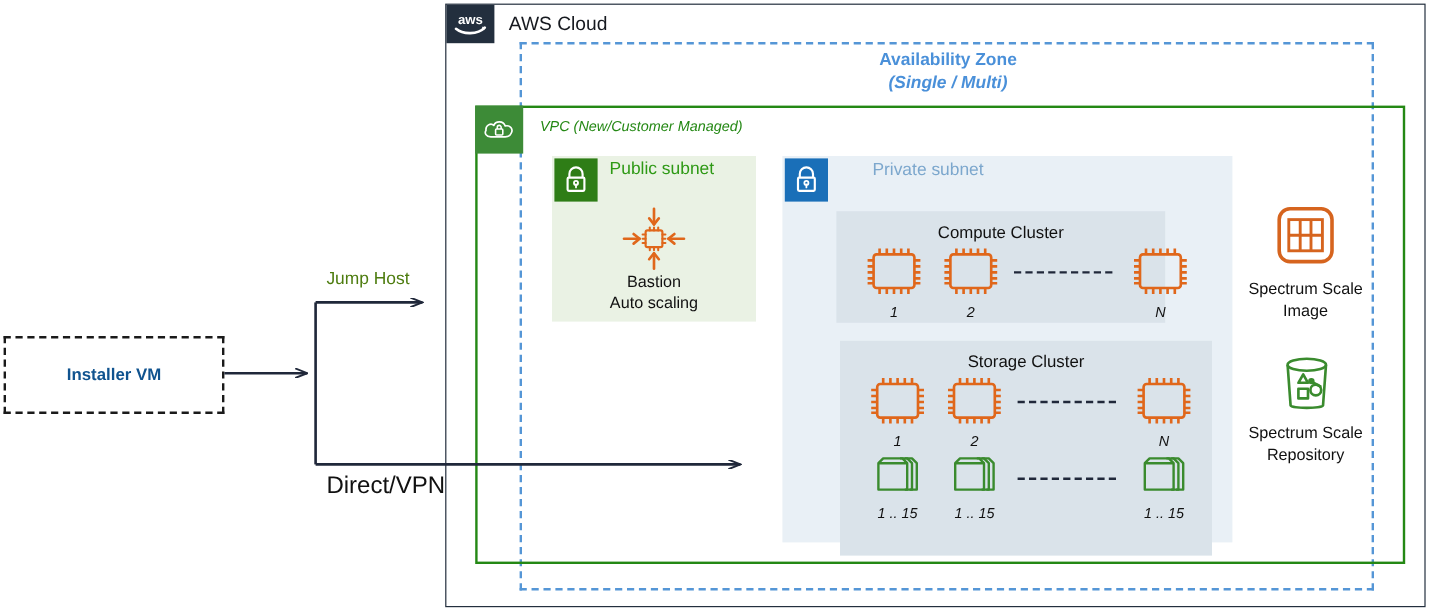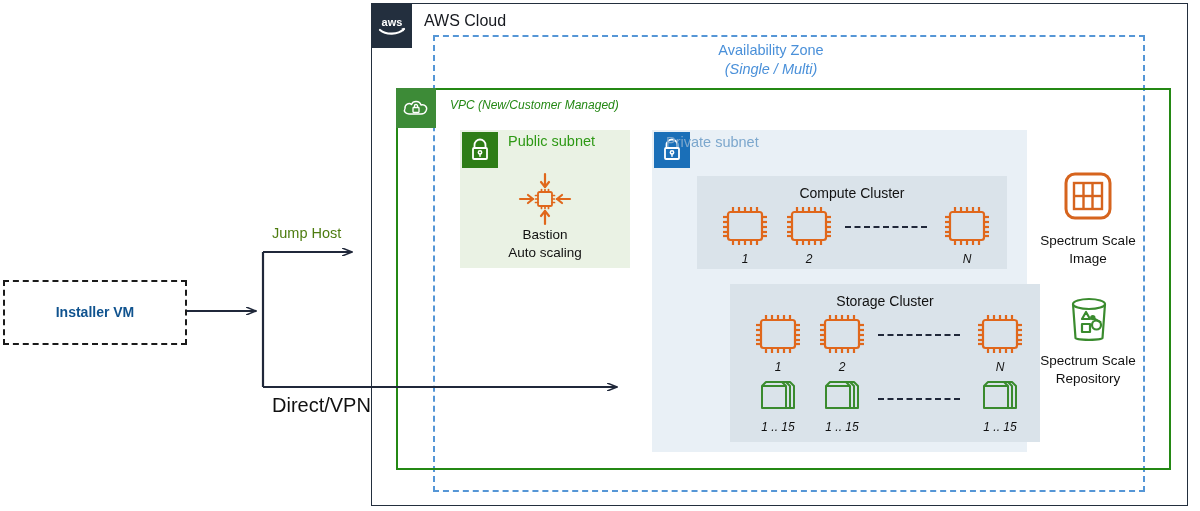--- a/index.html
+++ b/index.html
@@ -43,21 +43,21 @@
   
   #aws-cloud-frame {
     left: 371px; top: 3px;
     width: 817px; height: 503px;
     border: 1.5px solid #232f3e;
     background: #ffffff;
     box-sizing: border-box;
   }
   #aws-logo-box {
     left: 372px; top: 4px;
-    width: 40px; height: 44px;
+    width: 40px; height: 32px;
     background: #232f3e;
     display: flex;
     align-items: center;
     justify-content: center;
   }
   #aws-logo-box svg { display: block; }
   #aws-cloud-label {
     left: 424px; top: 12px;
     font-size: 16px;
     color: #16191f;
@@ -66,25 +66,25 @@
 
   
   #az-box {
     left: 433px; top: 35px;
     width: 712px; height: 457px;
     border: 2px dashed #5596d6;
     box-sizing: border-box;
     background: transparent;
   }
   #az-label {
-    left: 581px; top: 41px;
+    left: 600px; top: 41px;
     width: 380px;
     text-align: center;
     color: #4a90d9;
-    font-weight: normal;
+    font-weight: bold;
     font-size: 14.5px;
     line-height: 19px;
   }
   #az-label .sub { font-style: italic; }
 
   
   #vpc-box {
     left: 396px; top: 88px;
     width: 775px; height: 382px;
     border: 2px solid #248814;
@@ -141,31 +141,31 @@
     width: 375px; height: 322px;
     background: #e9f0f6;
   }
   #private-subnet-icon {
     left: 654px; top: 132px;
     width: 36px; height: 36px;
     background: #1a6fb8;
     display: flex; align-items: center; justify-content: center;
   }
   #private-subnet-label {
-    left: 666px; top: 134px;
+    left: 727px; top: 134px;
     font-size: 14.5px;
     color: #7ca7cd;
     white-space: nowrap;
   }
 
   .cluster-box {
     background: #dae3ea;
   }
-  #compute-cluster-box { left: 697px; top: 176px; width: 310px; height: 93px; }
-  #storage-cluster-box { left: 730px; top: 284px; width: 310px; height: 158px; text-decoration: underline; }
+  #compute-cluster-box { left: 697px; top: 176px; width: 274px; height: 93px; }
+  #storage-cluster-box { left: 700px; top: 284px; width: 310px; height: 179px; text-decoration: underline; }
 
   .cluster-title {
     position: absolute;
     left: 0; right: 0;
     text-align: center;
     font-size: 14px;
     color: #111111;
     top: 9px;
   }
 

